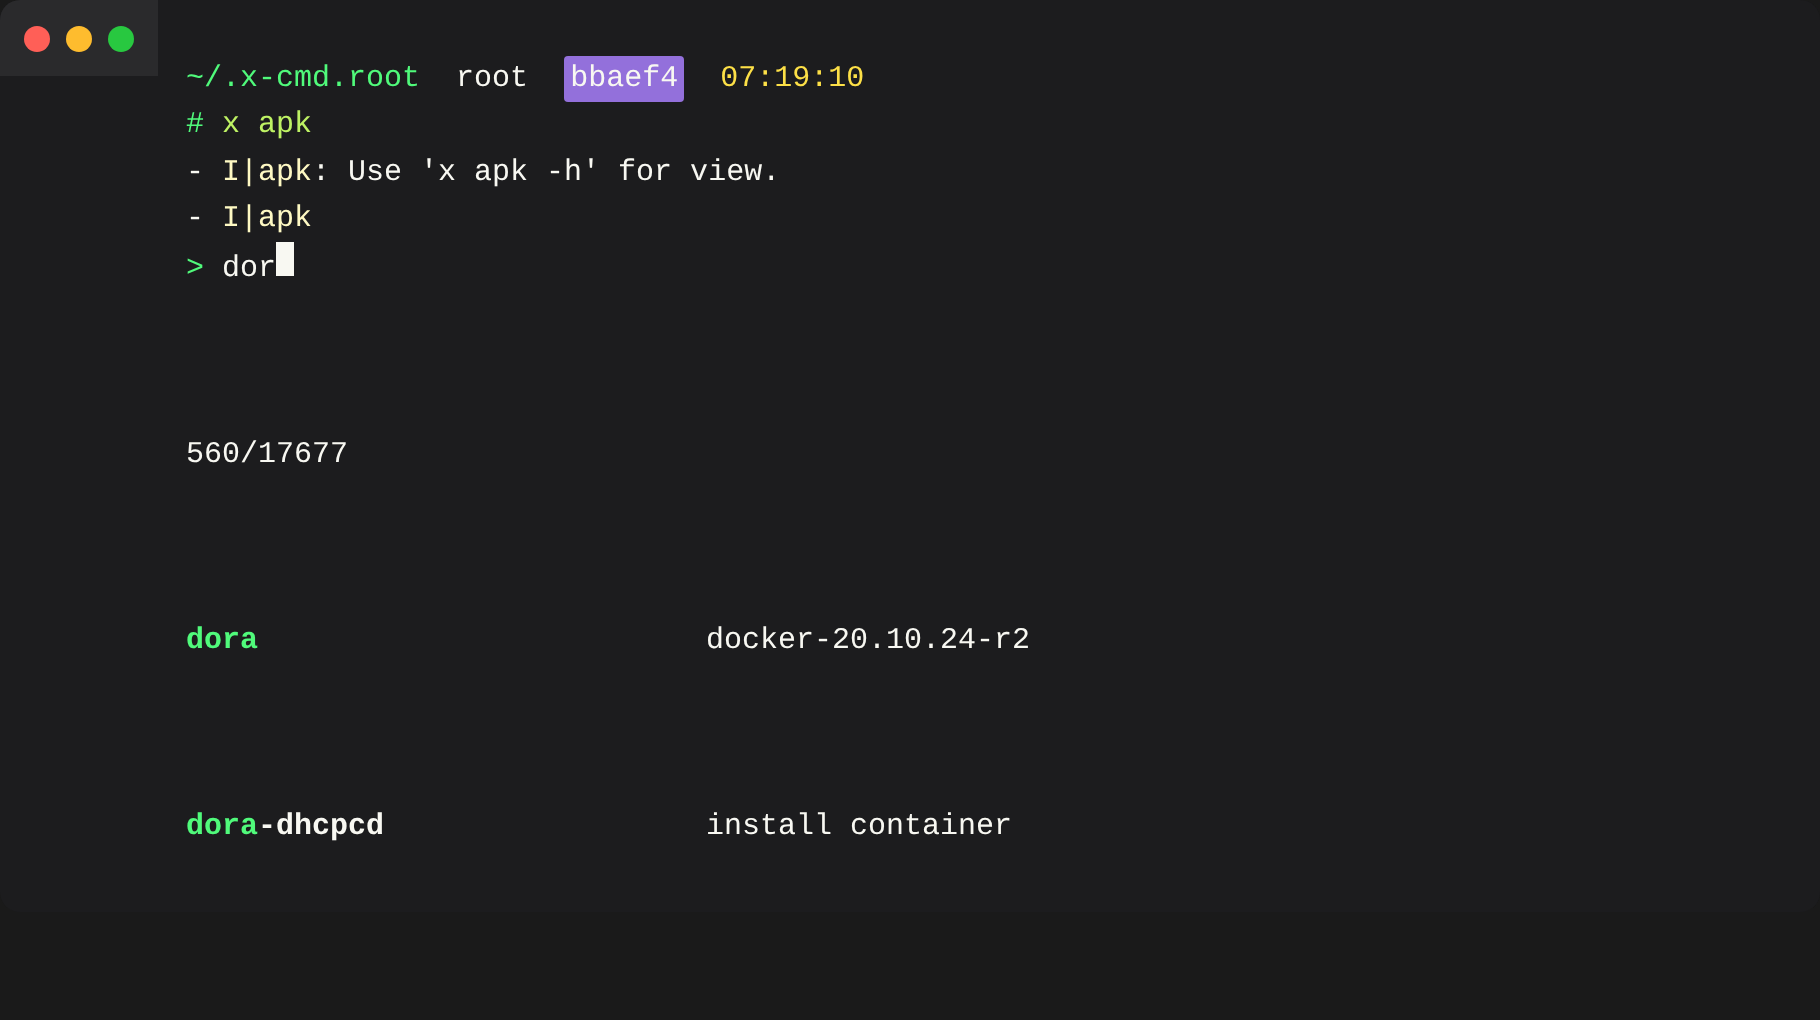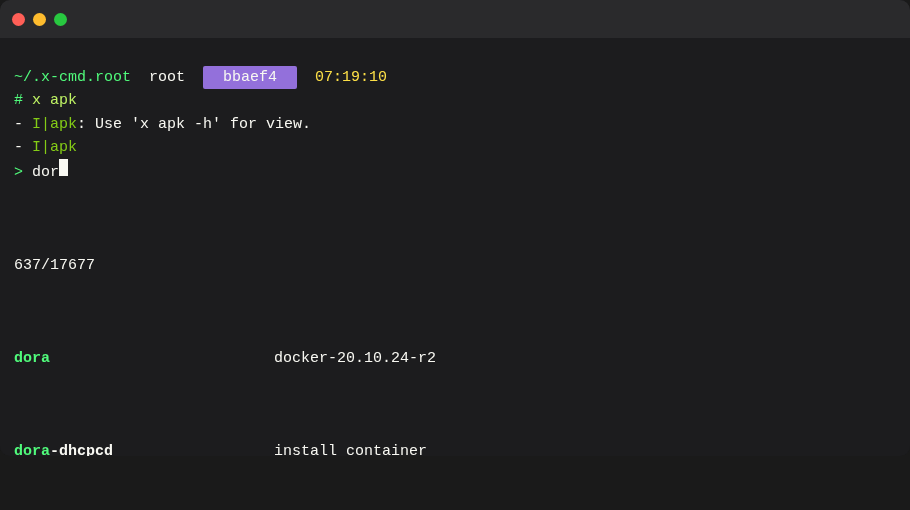--- a/index.html
+++ b/index.html
@@ -13,21 +13,21 @@
       overflow: hidden;
     }
 
     .window {
       width: 910px;
       height: 456px;
       background: #1c1c1e;
       border-radius: 10px;
       overflow: hidden;
       display: flex;
-      flex-direction: column;
+      flex-direction: row;
     }
 
     .titlebar {
       background: #2a2a2c;
       height: 38px;
       display: flex;
       align-items: center;
       padding: 0 12px;
       flex-shrink: 0;
     }
@@ -58,22 +58,22 @@
     }
 
     .line {
       display: flex;
       align-items: baseline;
       white-space: pre;
     }
 
     .c-white { color: #f8f8f2; }
     .c-green { color: #50fa7b; }
-    .c-cyan { color: #84cc16; text-align: center; }
-    .c-purple-bg { background: #9370db; color: #f8f8f2; padding: 0 20px; border-radius: 2px; }
+    .c-cyan { color: #fef9c3; text-align: center; }
+    .c-purple-bg { background: #9370db; color: #f8f8f2; padding: 0 3px; border-radius: 2px; }
 
     .prompt-line {
       display: flex;
       align-items: baseline;
       white-space: pre;
     }
 
     .path { color: #50fa7b; }
     .user { color: #f8f8f2; margin-top: 16px; }
     .hash { color: #50fa7b; }
@@ -152,21 +152,21 @@
     <div class="input-line">
       <span class="c-green">&gt; </span>
       <span class="c-white">dor</span>
       <span class="cursor-block"></span>
     </div>
 
     <div class="desc-area">
       <div class="col-left">
         
         <div class="line">
-          <span class="c-white">637/17677</span>
+          <span class="c-white">560/17677</span>
         </div>
         
         <div class="item-line">
           <span class="c-green">dora</span>
         </div>
         
         <div class="item-line">
           <span class="c-green">dora</span><span class="c-white">-dhcpcd</span>
         </div>
         

